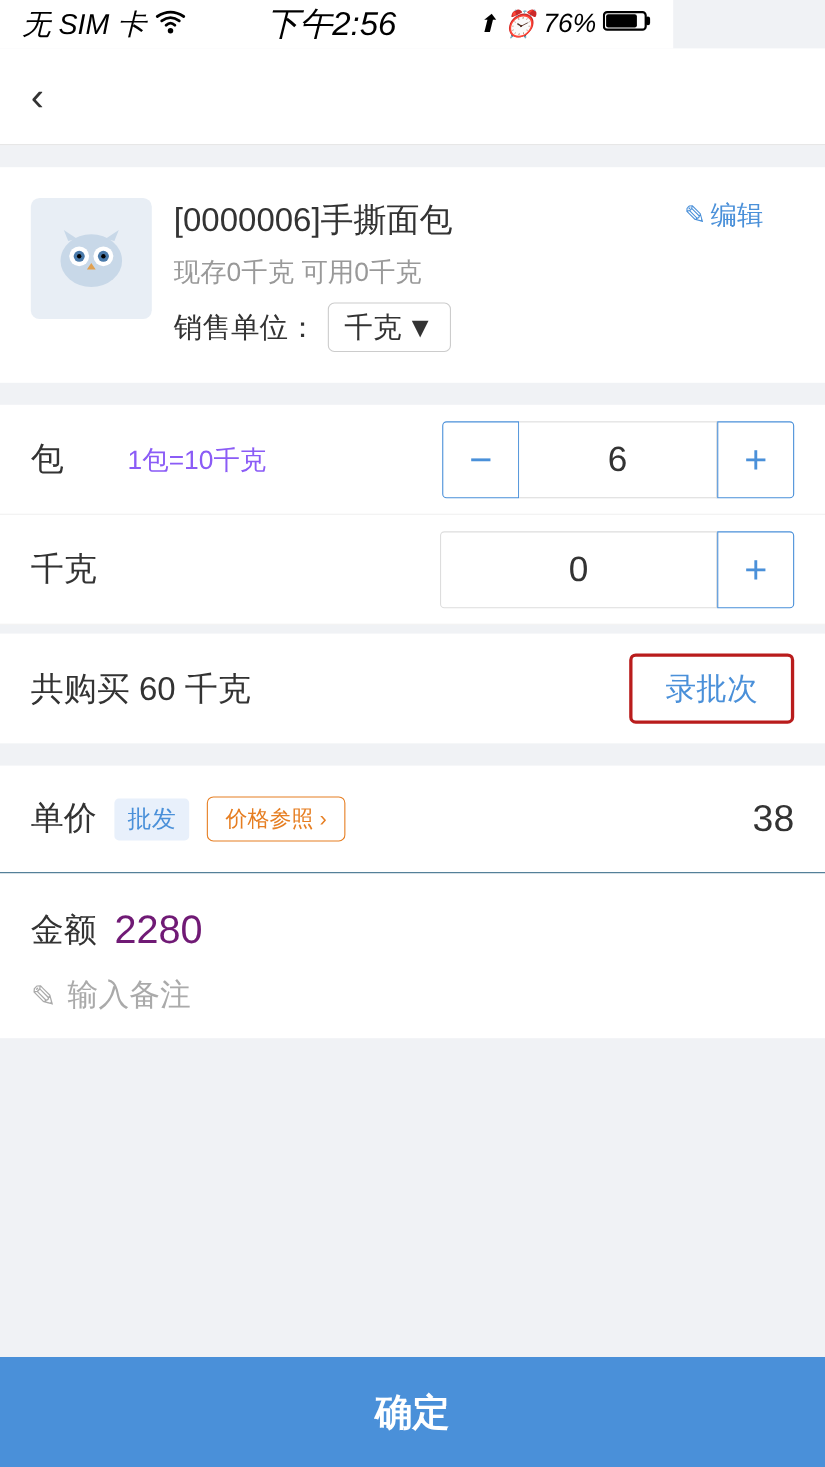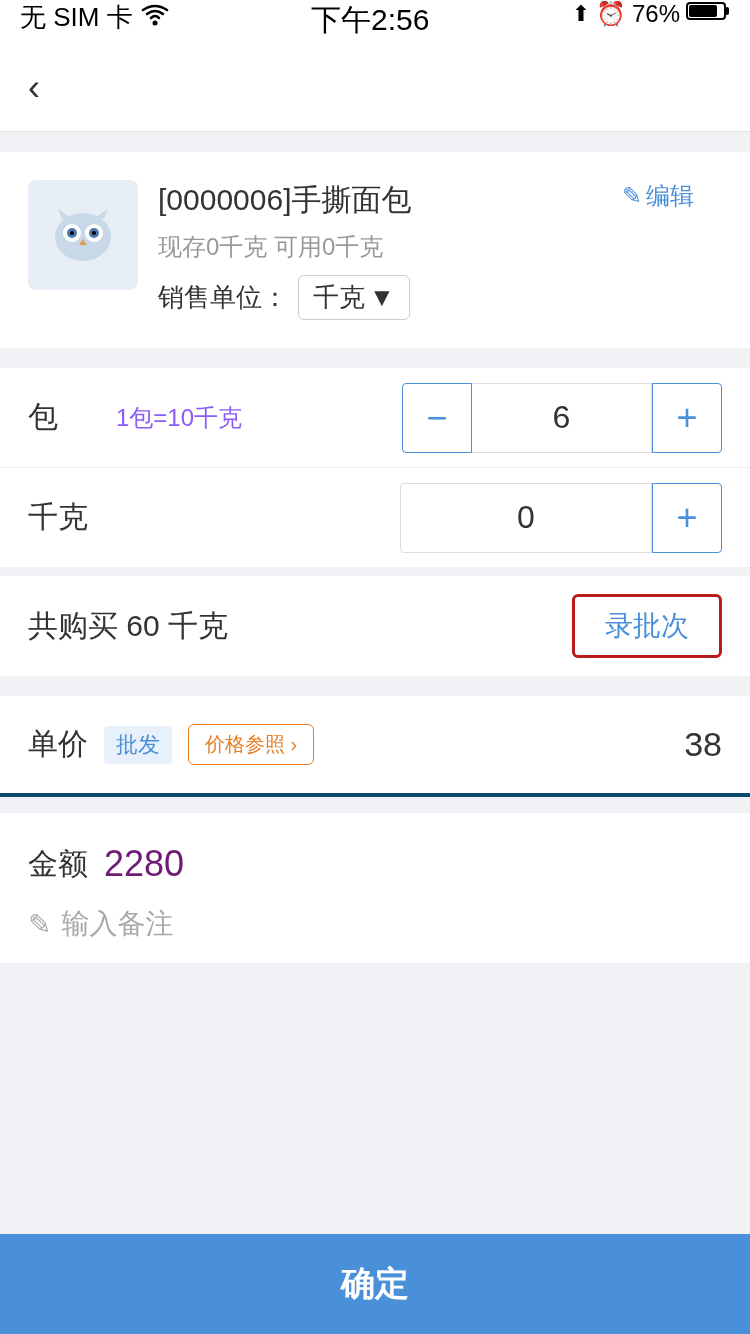--- a/index.html
+++ b/index.html
@@ -7,29 +7,30 @@
     body {
       width: 750px;
       min-height: 1334px;
       font-family: -apple-system, "PingFang SC", "Helvetica Neue", sans-serif;
       background: #f0f2f5;
       font-size: 28px;
     }
 
     
     .status-bar {
-      width: 750px;
+      width: 612px;
       height: 44px;
       background: #fff;
       display: flex;
-      align-items: flex-start;
+      align-items: center;
       justify-content: space-between;
       padding: 0 20px;
       font-size: 26px;
       color: #000;
+      font-style: italic;
     }
     .status-bar-left { display: flex; align-items: center; gap: 8px; }
     .status-bar-center { font-size: 30px; font-weight: 500; }
     .status-bar-right { display: flex; align-items: center; gap: 6px; font-size: 24px; }
 
     
     .nav-bar {
       width: 750px;
       height: 88px;
       background: #fff;
@@ -201,21 +202,21 @@
       color: #4a90d9;
       background: #fff;
       cursor: pointer;
     }
     .price-row {
       background: #fff;
       padding: 28px 28px;
       display: flex;
       align-items: center;
       gap: 16px;
-      border-bottom: 4px solid #0c4a6e;
+      border-bottom: 1px solid #0c4a6e;
     }
     .price-label {
       font-size: 30px;
       color: #333;
     }
     .badge-pifa {
       background: #e8f0fb;
       color: #4a90d9;
       font-size: 22px;
       padding: 4px 12px;
@@ -236,21 +237,21 @@
     .price-value {
       margin-left: auto;
       font-size: 34px;
       color: #333;
       font-weight: 500;
     }
 
     
     .amount-section {
       background: #fff;
-      margin-top: 16px;
+      margin-top: 0;
       padding: 30px 28px 20px;
     }
     .amount-row {
       display: flex;
       align-items: center;
       gap: 16px;
       margin-bottom: 20px;
     }
     .amount-label {
       font-size: 30px;

